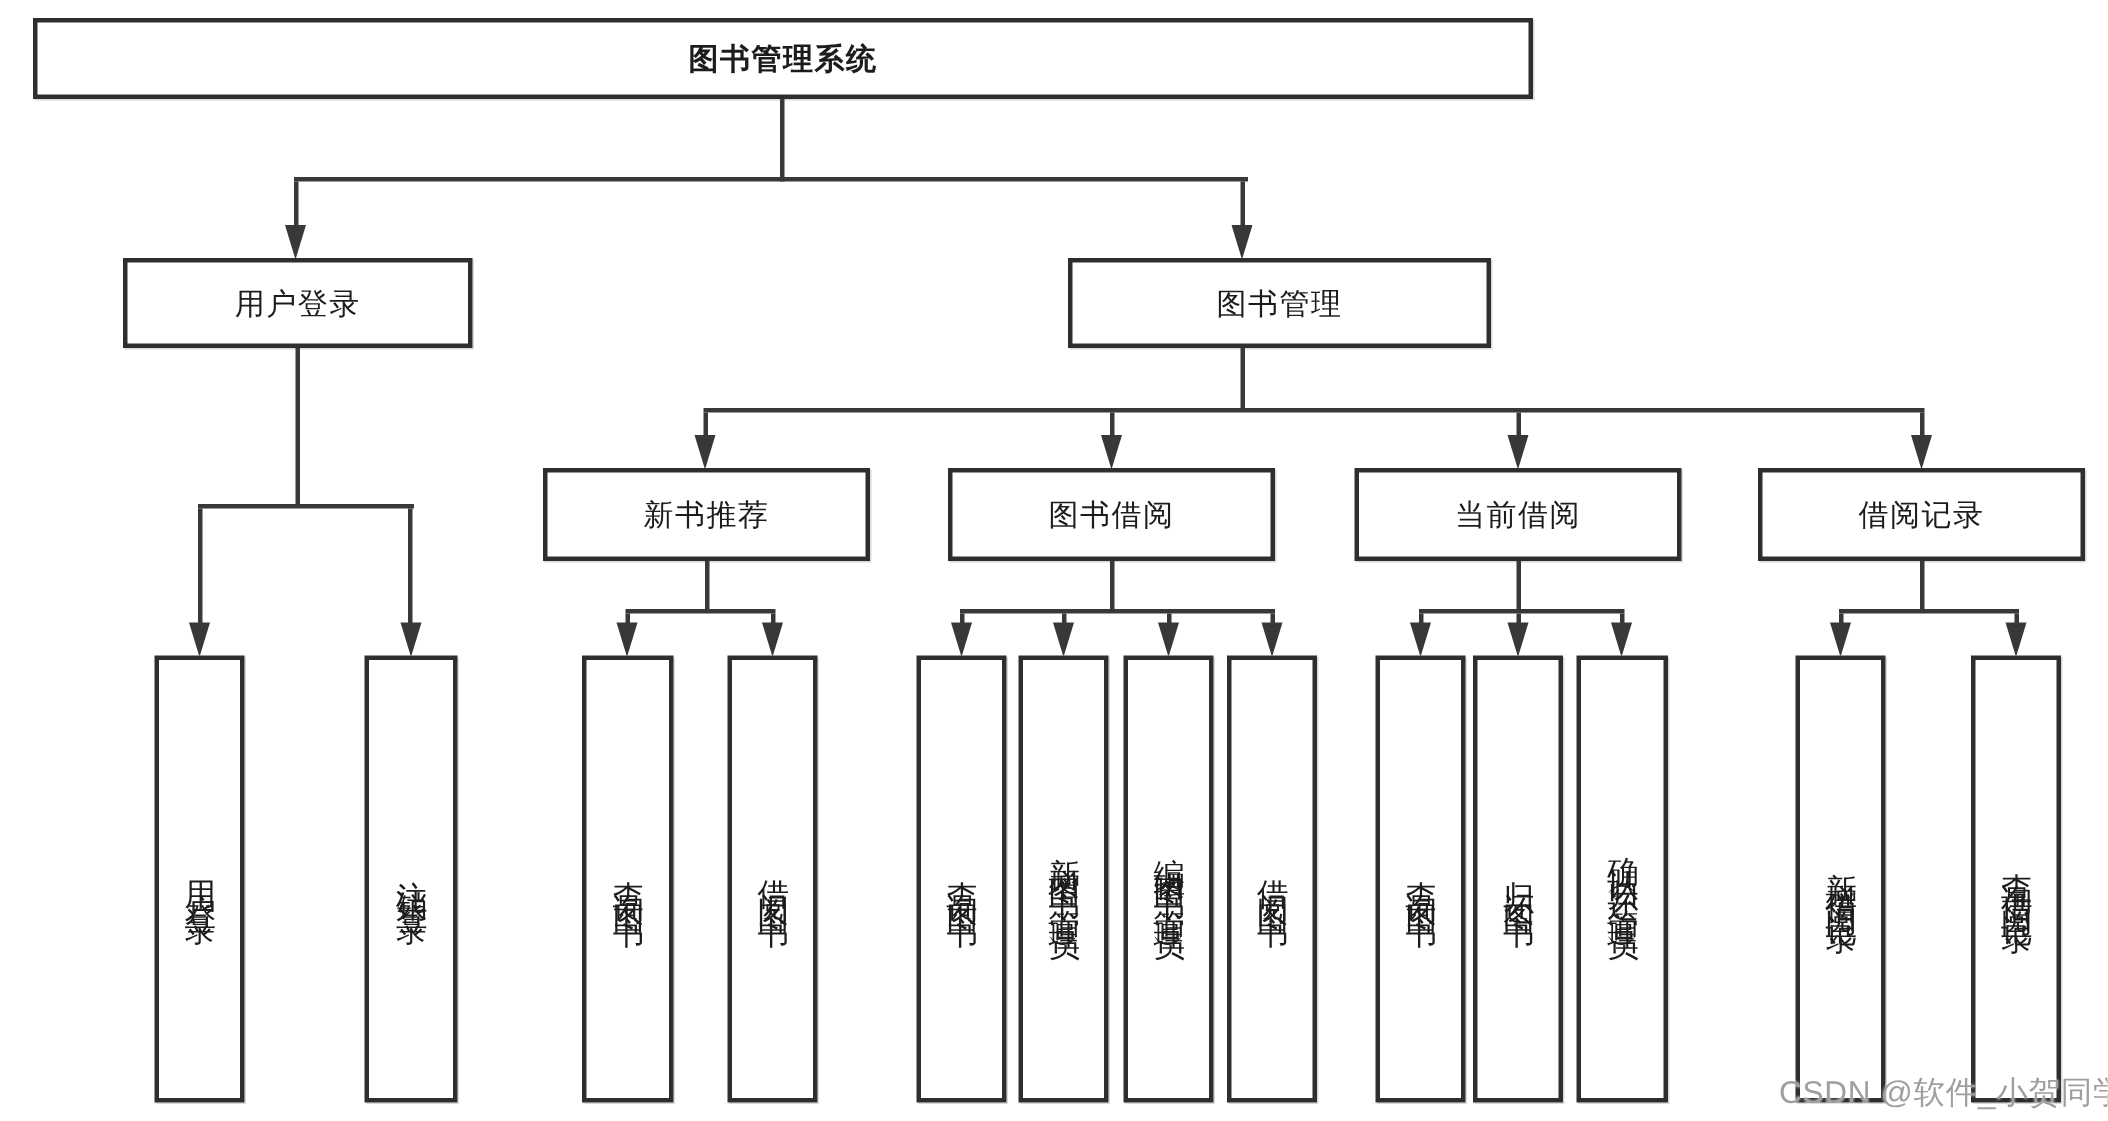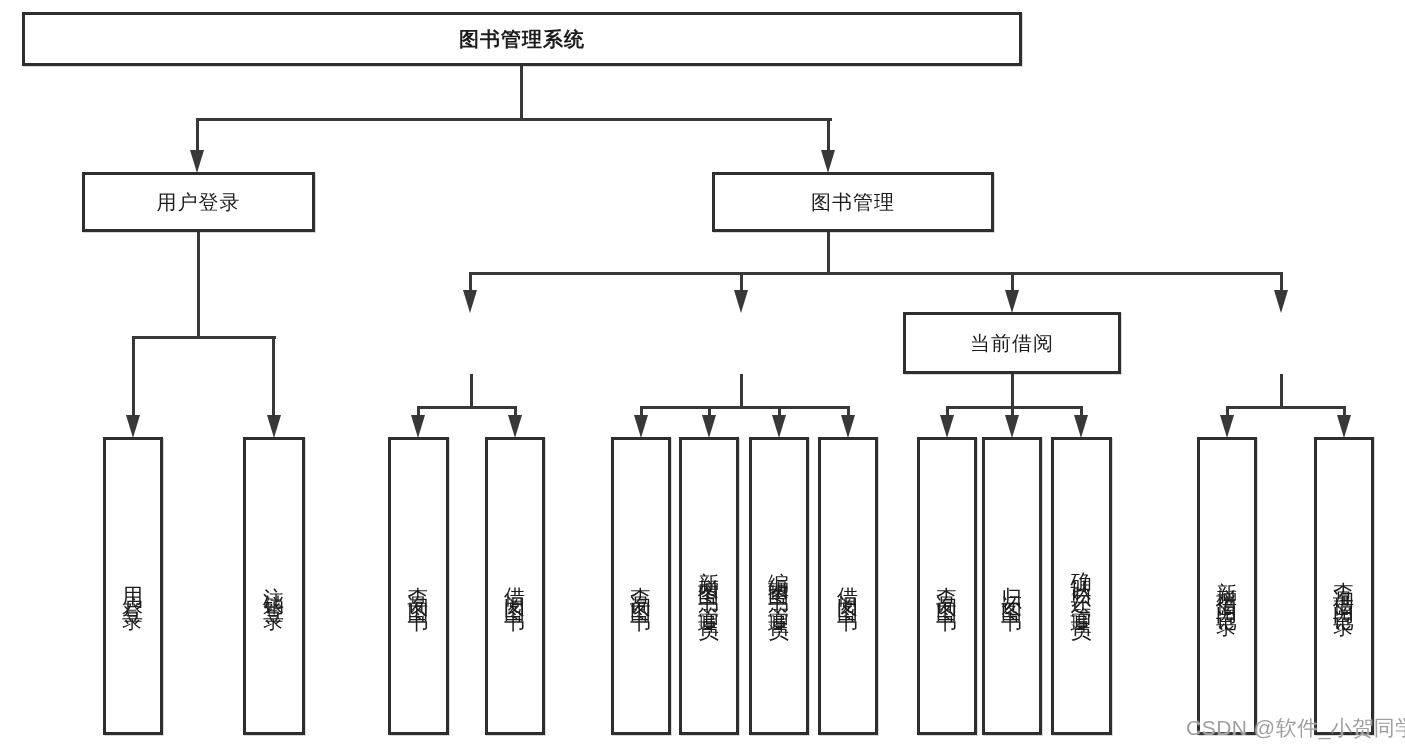--- a/index.html
+++ b/index.html
@@ -65,21 +65,24 @@
   <div class="line" style="left:469px;top:272px;width:814px;height:3px;"></div>
   <div class="line" style="left:469px;top:275px;width:3px;height:16px;"></div>
   <div class="arr" style="left:463px;top:290px;"></div>
   <div class="line" style="left:740px;top:275px;width:3px;height:16px;"></div>
   <div class="arr" style="left:734px;top:290px;"></div>
   <div class="line" style="left:1011px;top:275px;width:3px;height:16px;"></div>
   <div class="arr" style="left:1005px;top:290px;"></div>
   <div class="line" style="left:1280px;top:275px;width:3px;height:16px;"></div>
   <div class="arr" style="left:1274px;top:290px;"></div>
 
+  <div class="hbox" style="left:362px;top:312px;width:218px;height:62px;">新书推荐</div>
+  <div class="hbox" style="left:632px;top:312px;width:218px;height:62px;">图书借阅</div>
   <div class="hbox" style="left:903px;top:312px;width:218px;height:62px;">当前借阅</div>
+  <div class="hbox" style="left:1172px;top:312px;width:218px;height:62px;">借阅记录</div>
 
   <div class="line" style="left:470px;top:374px;width:3px;height:34px;"></div>
   <div class="line" style="left:417px;top:406px;width:100px;height:3px;"></div>
   <div class="line" style="left:417px;top:409px;width:3px;height:8px;"></div>
   <div class="arr" style="left:411px;top:415px;"></div>
   <div class="line" style="left:514px;top:409px;width:3px;height:8px;"></div>
   <div class="arr" style="left:508px;top:415px;"></div>
 
   <div class="line" style="left:740px;top:374px;width:3px;height:34px;"></div>
   <div class="line" style="left:640px;top:406px;width:210px;height:3px;"></div>

